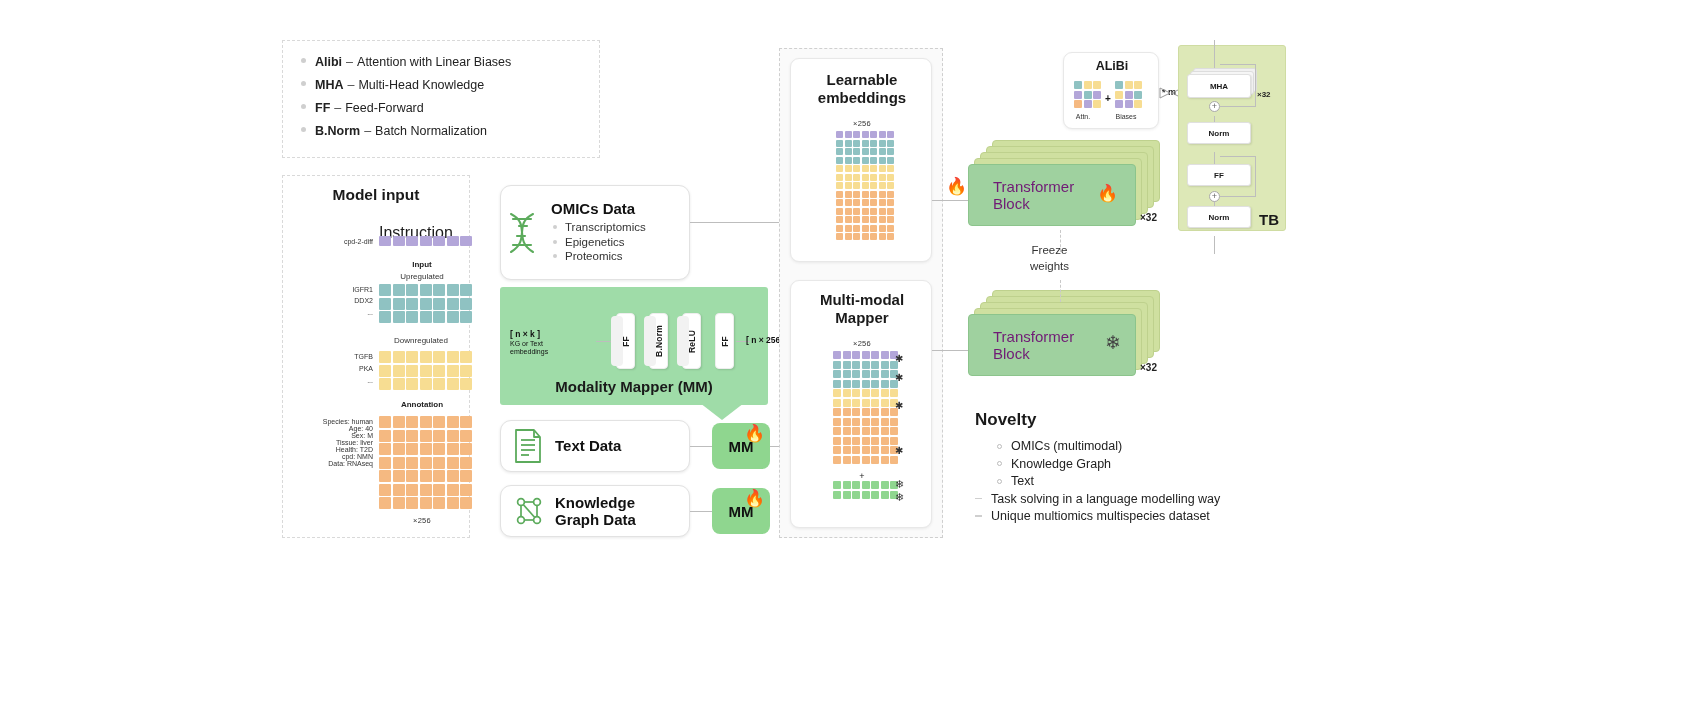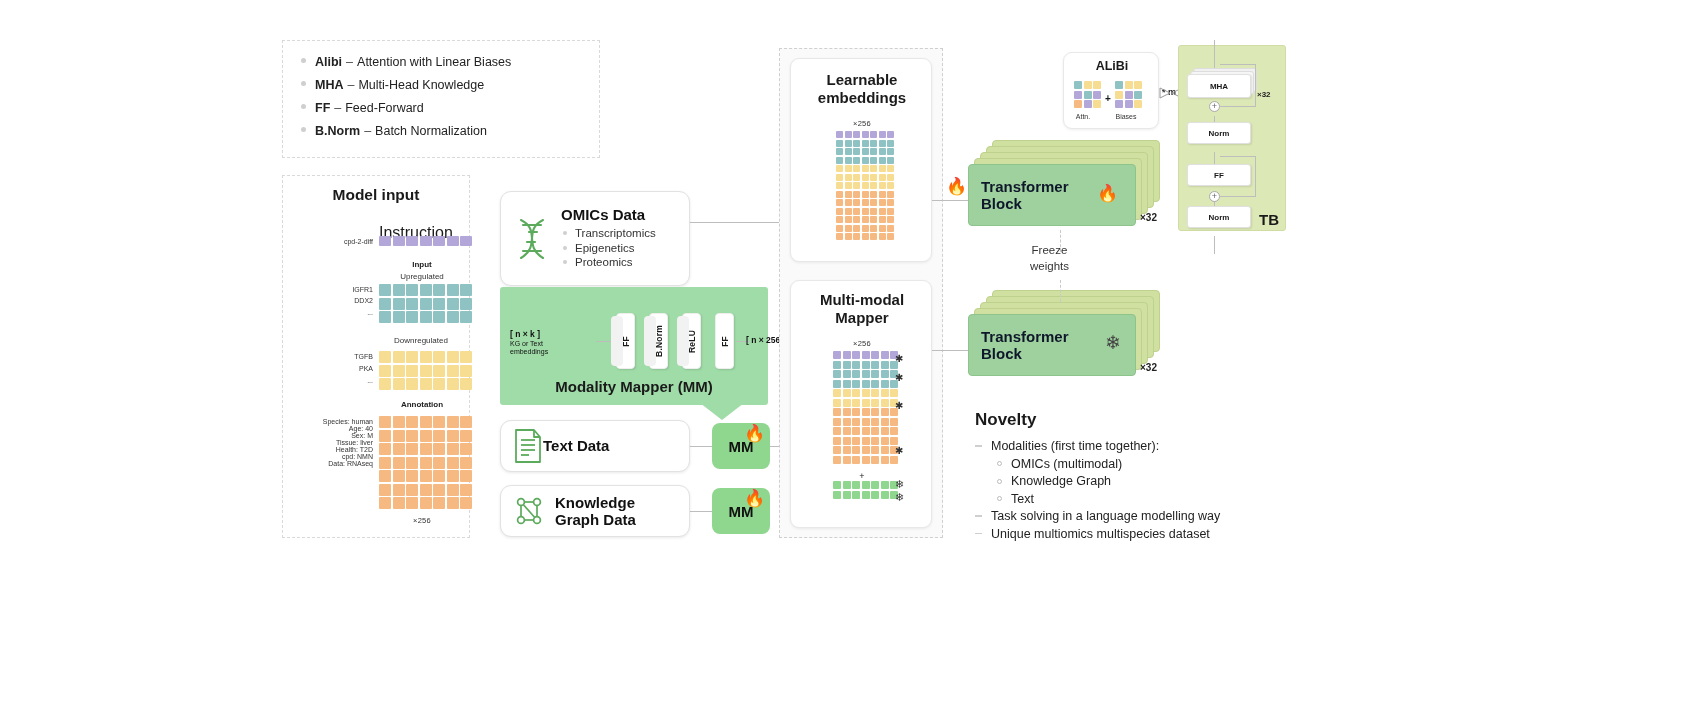--- a/index.html
+++ b/index.html
@@ -72,21 +72,21 @@
   .inner-card { background:#fff; border:1px solid #e8e8e8; border-radius:9px;
                 box-shadow:0 1px 3px rgba(0,0,0,.07); }
   .panel-title { text-align:center; font-size:15px; font-weight:bold; line-height:1.18; }
   .x256 { font-size:7.5px; color:#333; text-align:center; letter-spacing:.3px; }
 
   
   .tb-stack { position:absolute; }
   .tb-layer { position:absolute; background:#cfe0a0; border:1px solid #bed18d; border-radius:4px; }
   .tb-front { position:absolute; background:#9fd19f; border:1px solid #8cc48c; border-radius:4px;
               display:flex; align-items:center; }
-  .tb-label { font-size:15px; font-weight:bold; color:#0f172a; line-height:1.15; padding-left:12px; }
+  .tb-label { font-size:15px; font-weight:normal; color:#701a75; line-height:1.15; padding-left:24px; }
   .tb-mult { font-size:10px; font-weight:bold; color:#222; }
 
   
   #alibi { left:1063px; top:52px; width:96px; height:77px; }
   #alibi-title { font-size:12.5px; font-weight:bold; text-align:center; }
   .mini-grid { display:grid; grid-template-columns:repeat(3,8px); gap:1.5px; }
   .mini-cell { width:8px; height:8px; border-radius:1px; }
   .alibi-cap { font-size:7px; text-align:center; color:#333; }
 
   
@@ -281,21 +281,21 @@
         <div class="cell c-orange" style="width: 12px; height: 12px;"></div>
         <div class="cell c-orange" style="width: 12px; height: 12px;"></div>
         <div class="cell c-orange" style="width: 12px; height: 12px;"></div>
         <div class="cell c-orange" style="width: 12px; height: 12px;"></div>
         <div class="cell c-orange" style="width: 12px; height: 12px;"></div>
       </div>
 
     <div class="abs x256" style="left:96px; top:340px; width:86px;">×256</div>
   </div>
 
-  <div class="abs card" id="omics-card" style="left:500px; top:191px; width:190px; height:95px; padding:0 10px;">
+  <div class="abs card" id="omics-card" style="left:500px; top:185px; width:190px; height:95px; padding:0 0;">
     <svg width="42" height="46" viewBox="0 0 42 46" style="flex:none;">
       <g stroke="#5cab5c" stroke-width="2.1" fill="none" stroke-linecap="round">
         <path d="M10 4 C 30 14, 12 30, 32 42"></path>
         <path d="M32 4 C 12 14, 30 30, 10 42"></path>
         <line x1="12" y1="9" x2="30" y2="9"></line>
         <line x1="18" y1="16" x2="26" y2="16"></line>
         <line x1="16" y1="26" x2="24" y2="26"></line>
         <line x1="12" y1="35" x2="30" y2="35"></line>
       </g>
     </svg>
@@ -362,21 +362,21 @@
     <svg width="30" height="36" viewBox="0 0 30 36" style="flex:none;">
       <g stroke="#5cab5c" stroke-width="1.8" fill="none" stroke-linejoin="round">
         <path d="M3 2 H21 L27 9 V34 H3 Z"></path>
         <path d="M21 2 V9 H27"></path>
         <line x1="8" y1="12" x2="22" y2="12"></line>
         <line x1="8" y1="17" x2="22" y2="17"></line>
         <line x1="8" y1="22" x2="22" y2="22"></line>
         <line x1="8" y1="27" x2="16" y2="27"></line>
       </g>
     </svg>
-    <div class="card-title" style="">Text Data</div>
+    <div class="card-title" style="margin-left:12px;">Text Data</div>
   </div>
 
   <div class="abs card" id="kg-card" style="left:500px; top:485px; width:190px; height:52px; padding:0 12px;">
     <svg width="32" height="34" viewBox="0 0 32 34" style="flex:none;">
       <g stroke="#5cab5c" stroke-width="1.7" fill="none">
         <line x1="8" y1="8" x2="24" y2="8"></line>
         <line x1="8" y1="8" x2="8" y2="26"></line>
         <line x1="24" y1="8" x2="24" y2="26"></line>
         <line x1="8" y1="26" x2="24" y2="26"></line>
         <line x1="8" y1="8" x2="24" y2="26"></line>
@@ -724,24 +724,20 @@
     <div class="line-h" style="left:41px; top:60px; width:36px;"></div>
     <div class="line-v" style="left:76px; top:110px; height:40px;"></div>
     <div class="line-h" style="left:41px; top:110px; width:36px;"></div>
     <div class="line-h" style="left:41px; top:150px; width:36px;"></div>
 
     <div class="abs" id="tb-big-label" style="left:80px; top:165px;">TB</div>
   </div>
 
   <div class="abs" id="novelty">
     <div id="novelty-title">Novelty</div>
-    <div class="nv-row">
-      <span class="nv-dash"></span>
-      <span>Modalities (first time together):</span>
-    </div>
     <div class="nv-row nv-sub">
       <span class="nv-ring"></span>
       <span>OMICs (multimodal)</span>
     </div>
     <div class="nv-row nv-sub">
       <span class="nv-ring"></span>
       <span>Knowledge Graph</span>
     </div>
     <div class="nv-row nv-sub">
       <span class="nv-ring"></span>

